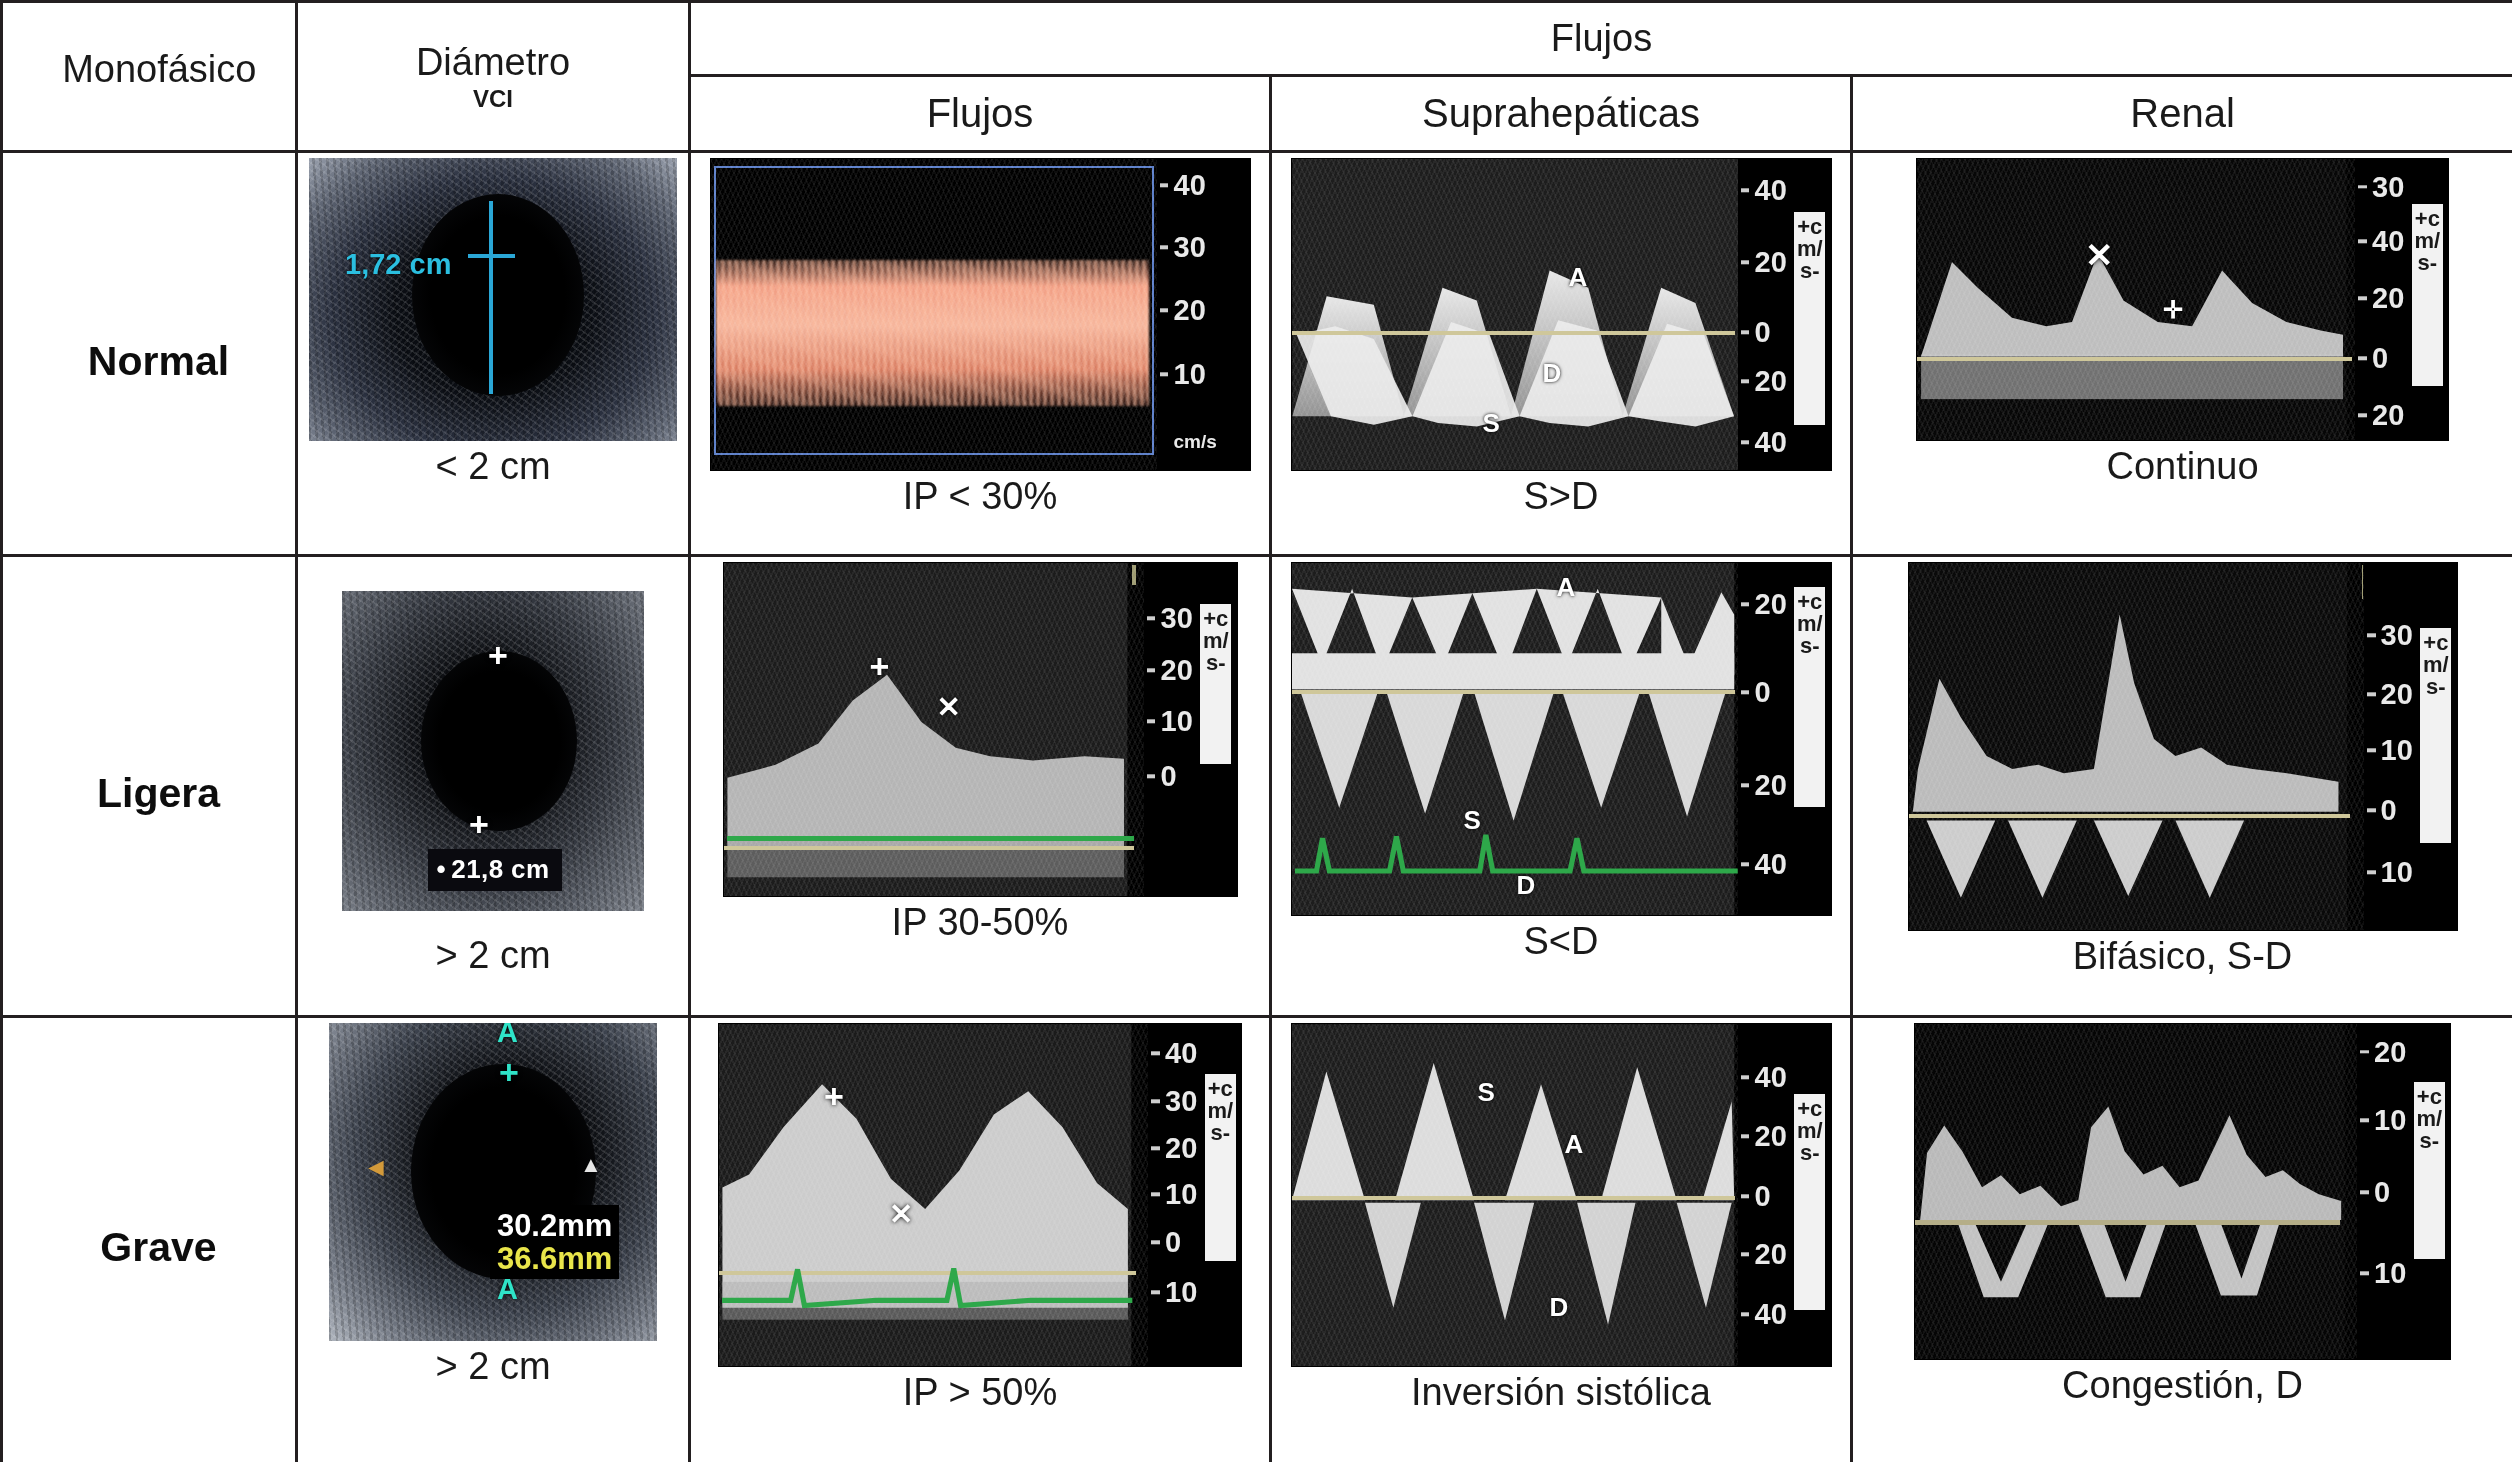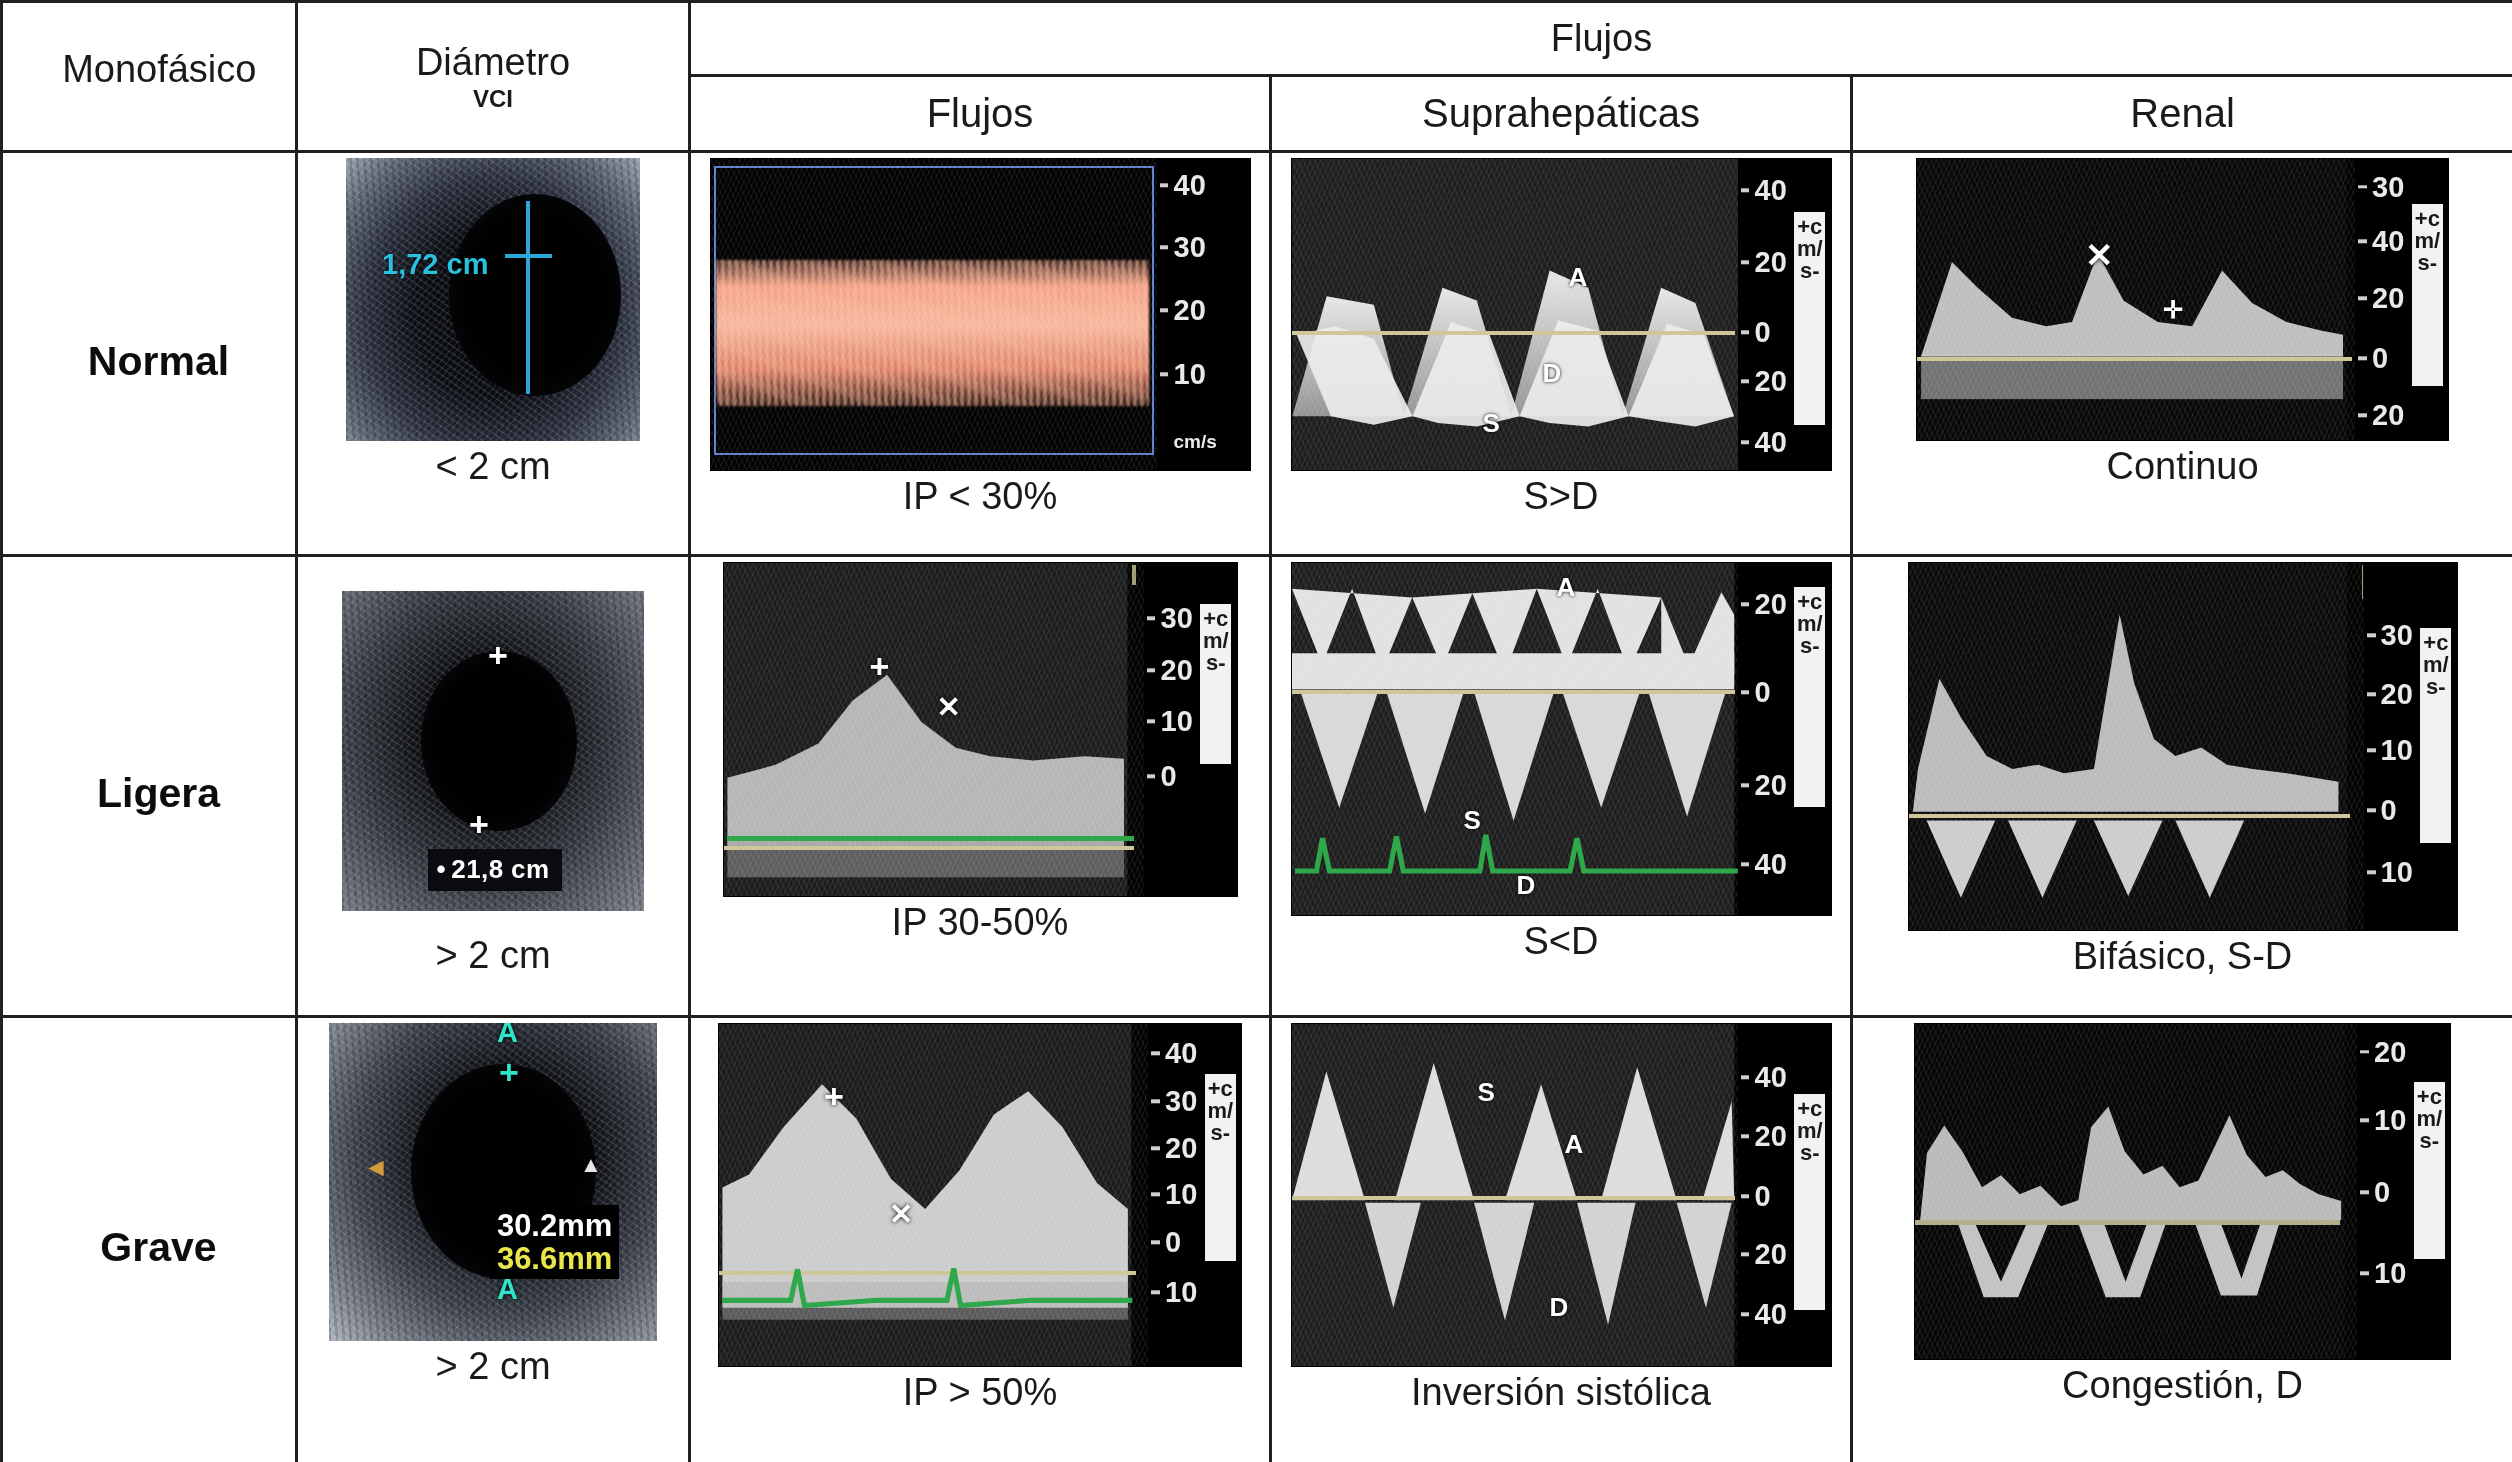--- a/index.html
+++ b/index.html
@@ -238,21 +238,21 @@
     </th>
   </tr>
 
   <tr style="height:404px;">
     <td class="rowlabel">
       <span>Normal</span>
     </td>
 
     <td class="cellbox">
       <div class="cell-inner">
-        <div class="bmode" style="width:294px;height:283px;">
+        <div class="bmode" style="width:368px;height:283px;">
           <div class="speck"></div>
           <div class="lumen" style="left:103px;top:36px;width:172px;height:202px;"></div>
           <div class="caliper-line" style="left:180px;top:43px;height:193px;"></div>
           <div class="meas-label" style="left:36px;top:90px;">1,72 cm</div>
           <div style="position:absolute;left:159px;top:96px;width:47px;height:3.4px;background:#2aa7d6;"></div>
         </div>
         <div class="caption">&lt; 2 cm</div>
       </div>
     </td>
 

